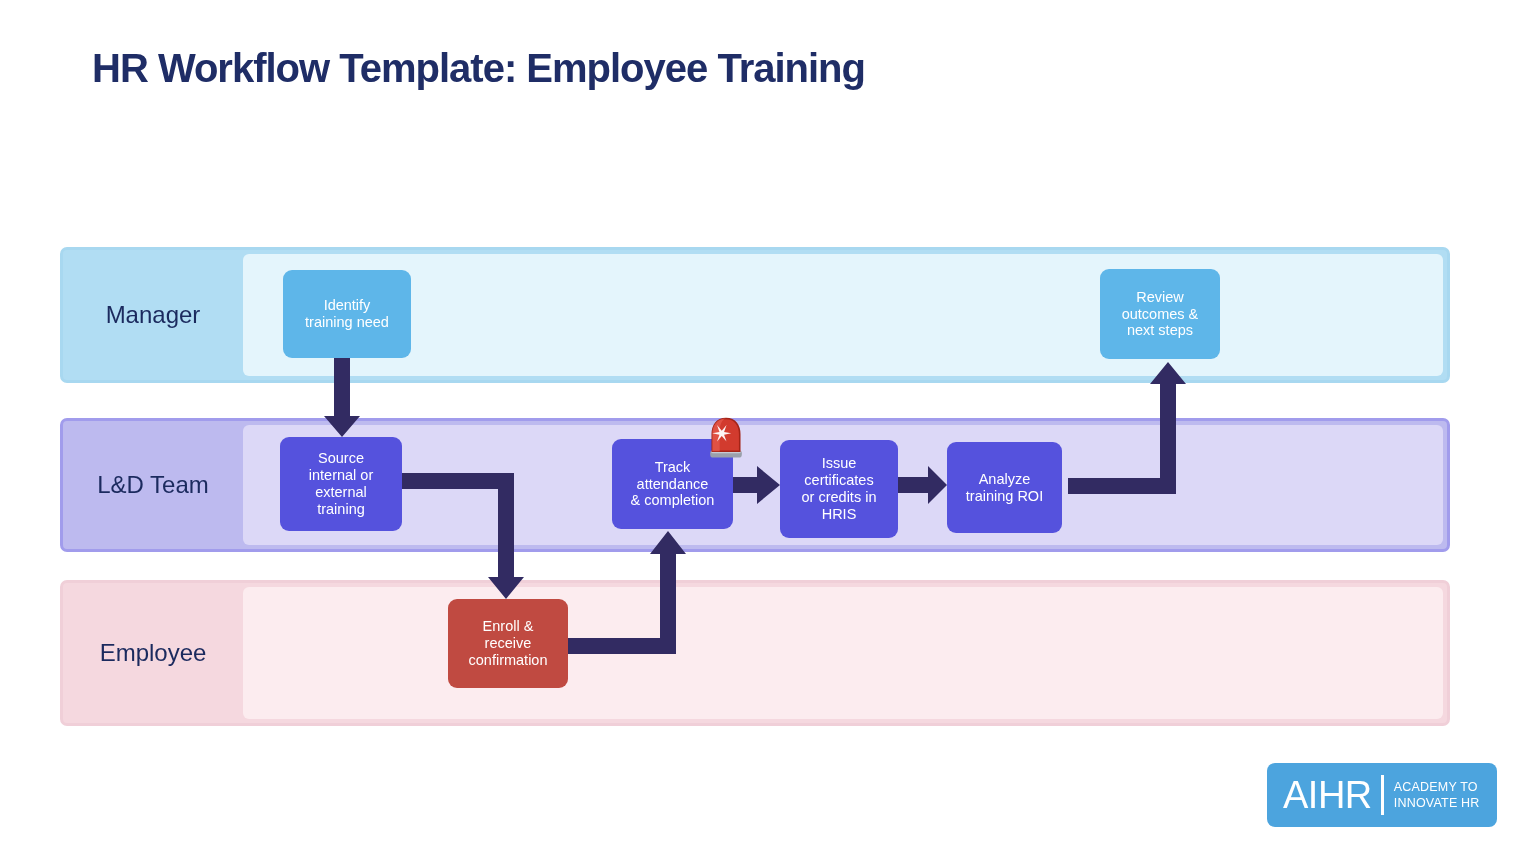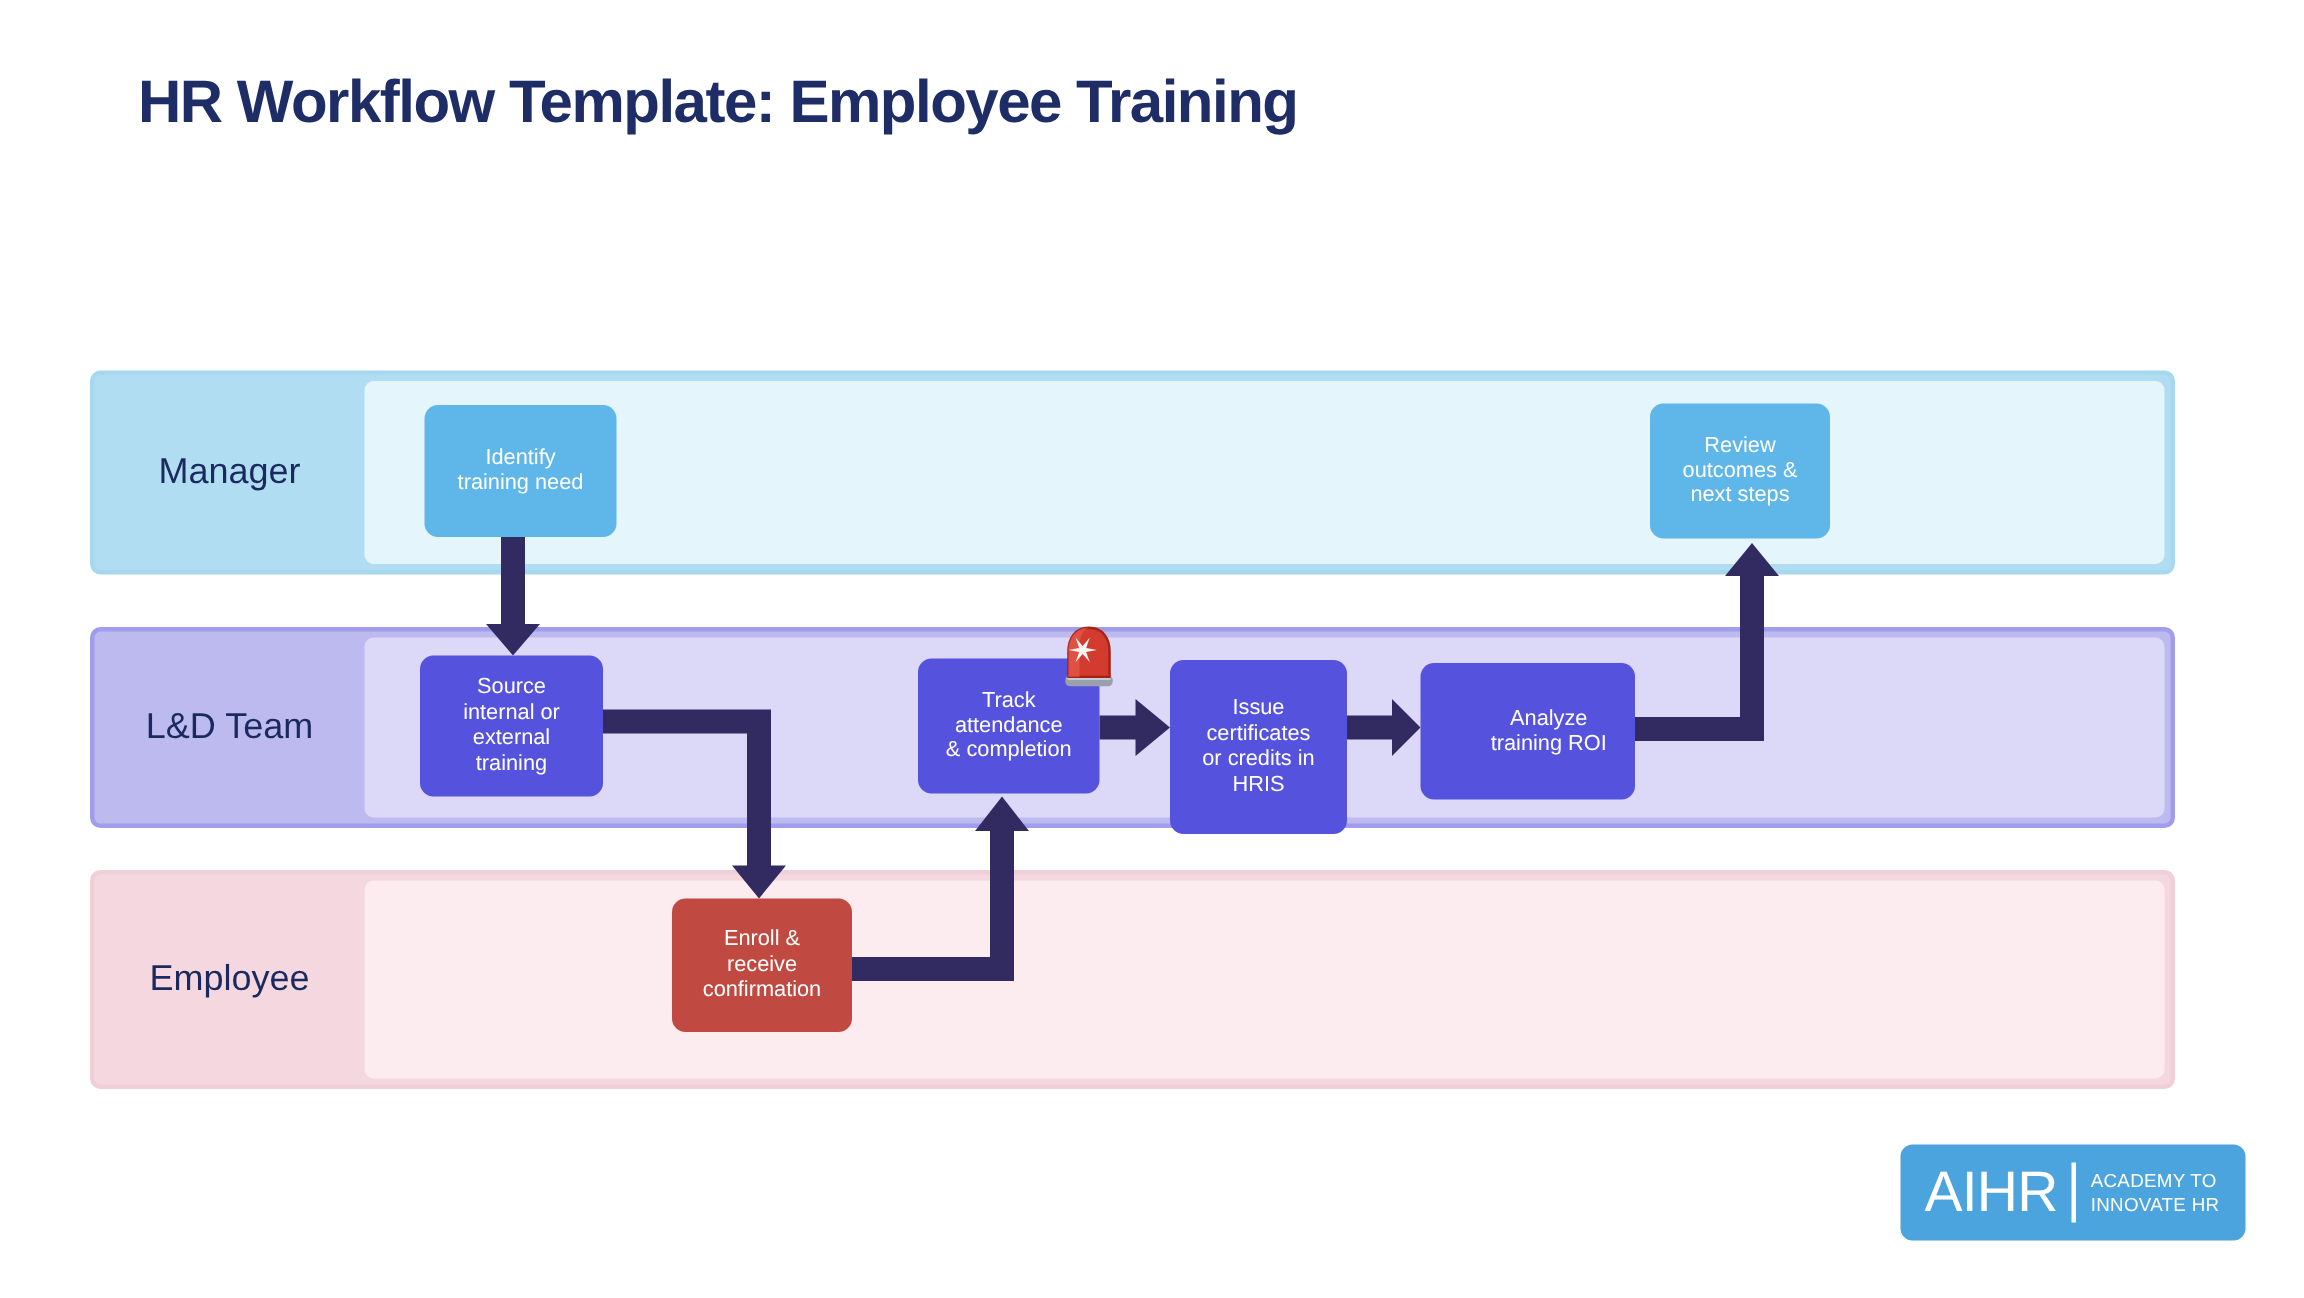--- a/index.html
+++ b/index.html
@@ -29,22 +29,22 @@
   .node{position:absolute;border-radius:9px;display:flex;align-items:center;
         justify-content:center;text-align:center;color:var(--node-text);
         font-size:14.5px;line-height:1.17;white-space:pre-line;z-index:3;}
   .node-blue{background:var(--node-blue);}
   .node-indigo{background:var(--node-indigo);}
   .node-red{background:var(--node-red);text-align:center;}
   #node-identify{left:283px;top:270px;width:128px;height:88px;}
   #node-review{left:1100px;top:269px;width:120px;height:90px;}
   #node-source{left:280px;top:437px;width:122px;height:94px;}
   #node-track{left:612px;top:439px;width:121px;height:90px;}
-  #node-issue{left:780px;top:440px;width:118px;height:116px;justify-content:center;}
-  #node-analyze{left:947px;top:442px;width:115px;height:91px;padding-left:28px;}
+  #node-issue{left:780px;top:440px;width:118px;height:98px;justify-content:center;}
+  #node-analyze{left:947px;top:442px;width:115px;height:91px;}
   #node-enroll{left:448px;top:599px;width:120px;height:89px;}
 
   
   .connectors{position:absolute;left:0;top:0;width:1536px;height:865px;
         z-index:2;pointer-events:none;}
   .connectors polygon{fill:var(--arrow);}
 
   .siren{position:absolute;left:707px;top:416px;width:38px;height:43px;z-index:4;}
 
   

